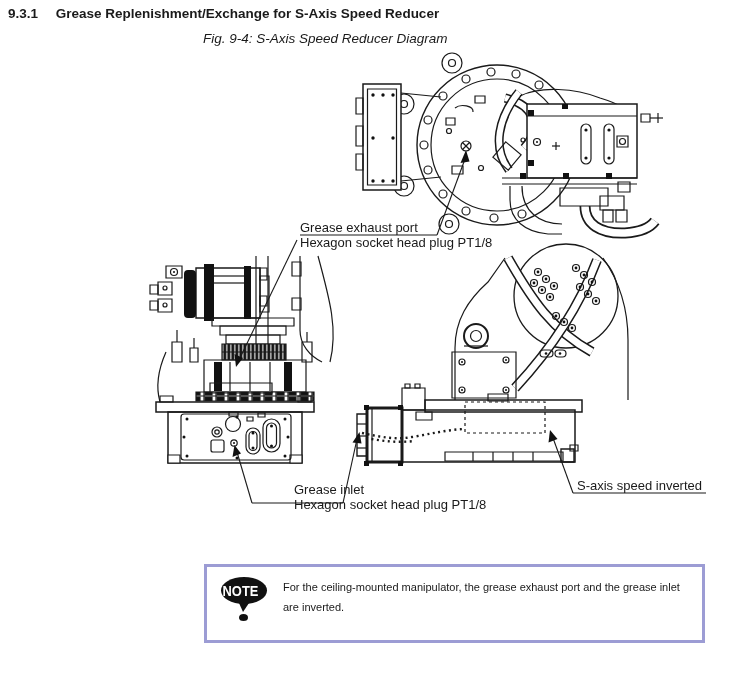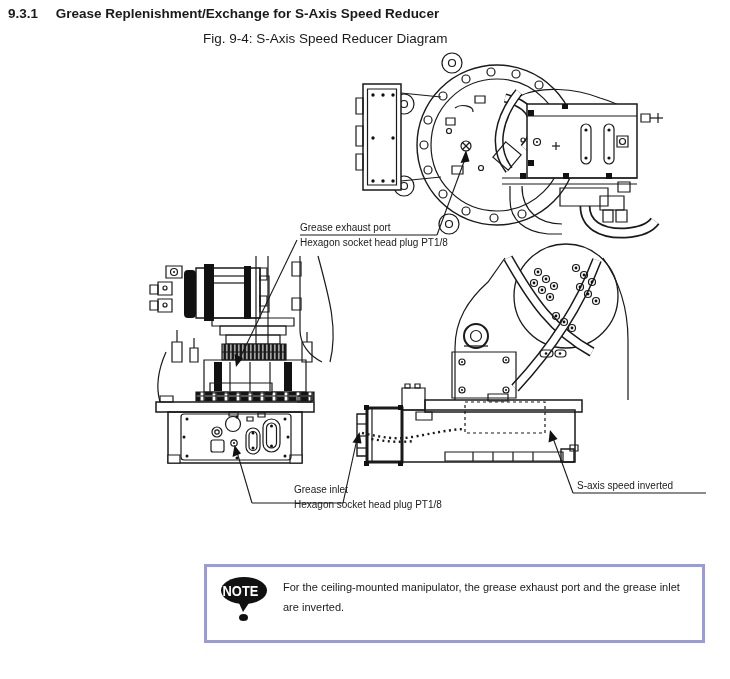--- a/index.html
+++ b/index.html
@@ -2,24 +2,24 @@
 <html><head>
 <meta charset="utf-8">
 <style>
   html,body{margin:0;padding:0;background:#ffffff;}
   .page{
     position:relative;width:730px;height:679px;background:#ffffff;overflow:hidden;
     font-family:"Liberation Sans",sans-serif;color:#1a1a1a;
   }
   .heading{position:absolute;left:8px;top:6px;font-size:13.5px;font-weight:bold;white-space:nowrap;}
   .heading .sec-num{display:inline-block;width:44px;}
-  .caption{position:absolute;left:203px;top:31px;font-size:13.5px;white-space:nowrap;text-align:right;}
+  .caption{position:absolute;left:203px;top:31px;font-size:13.5px;font-style:italic;white-space:nowrap;text-align:right;}
   svg.diagram{position:absolute;left:0;top:0;z-index:1;}
   svg.diagram *{vector-effect:non-scaling-stroke;}
-  .dlabel{position:absolute;z-index:2;font-size:10px;line-height:15px;white-space:nowrap;}
+  .dlabel{position:absolute;z-index:2;font-size:13px;line-height:15px;white-space:nowrap;}
   .dlabel-exhaust{left:300px;top:220px;}
   .dlabel-inlet{left:257px;top:482px;margin-left:37px;}
   .dlabel-reducer{left:577px;top:478px;}
   .note-box{
     position:absolute;left:204px;top:564px;width:495px;height:73px;z-index:2;
     border:3px solid #9c9cd4;background:#ffffff;display:flex;align-items:flex-start;
   }
   .note-icon{width:62px;flex:0 0 62px;position:relative;height:100%;}
   .note-balloon{
     position:absolute;left:14px;top:10px;width:46px;height:27px;background:#111;

